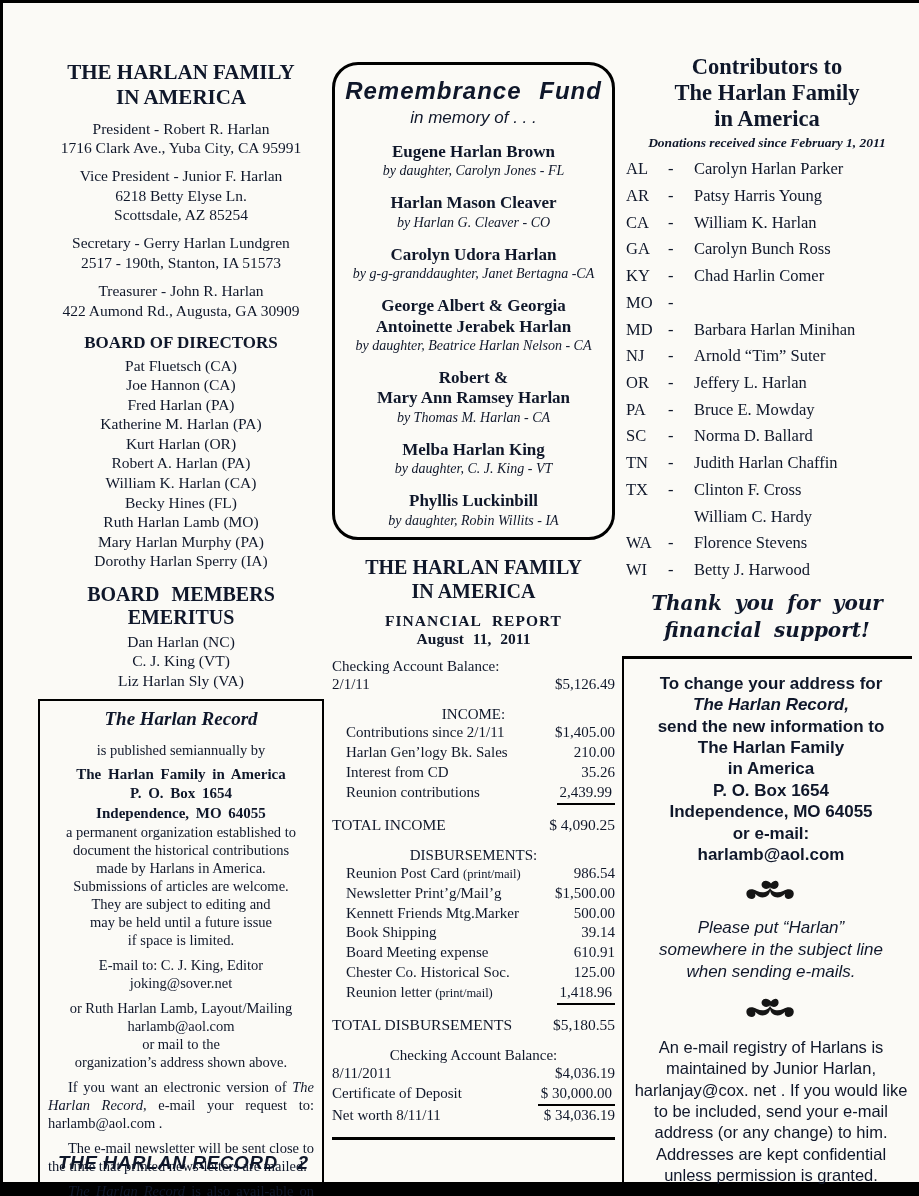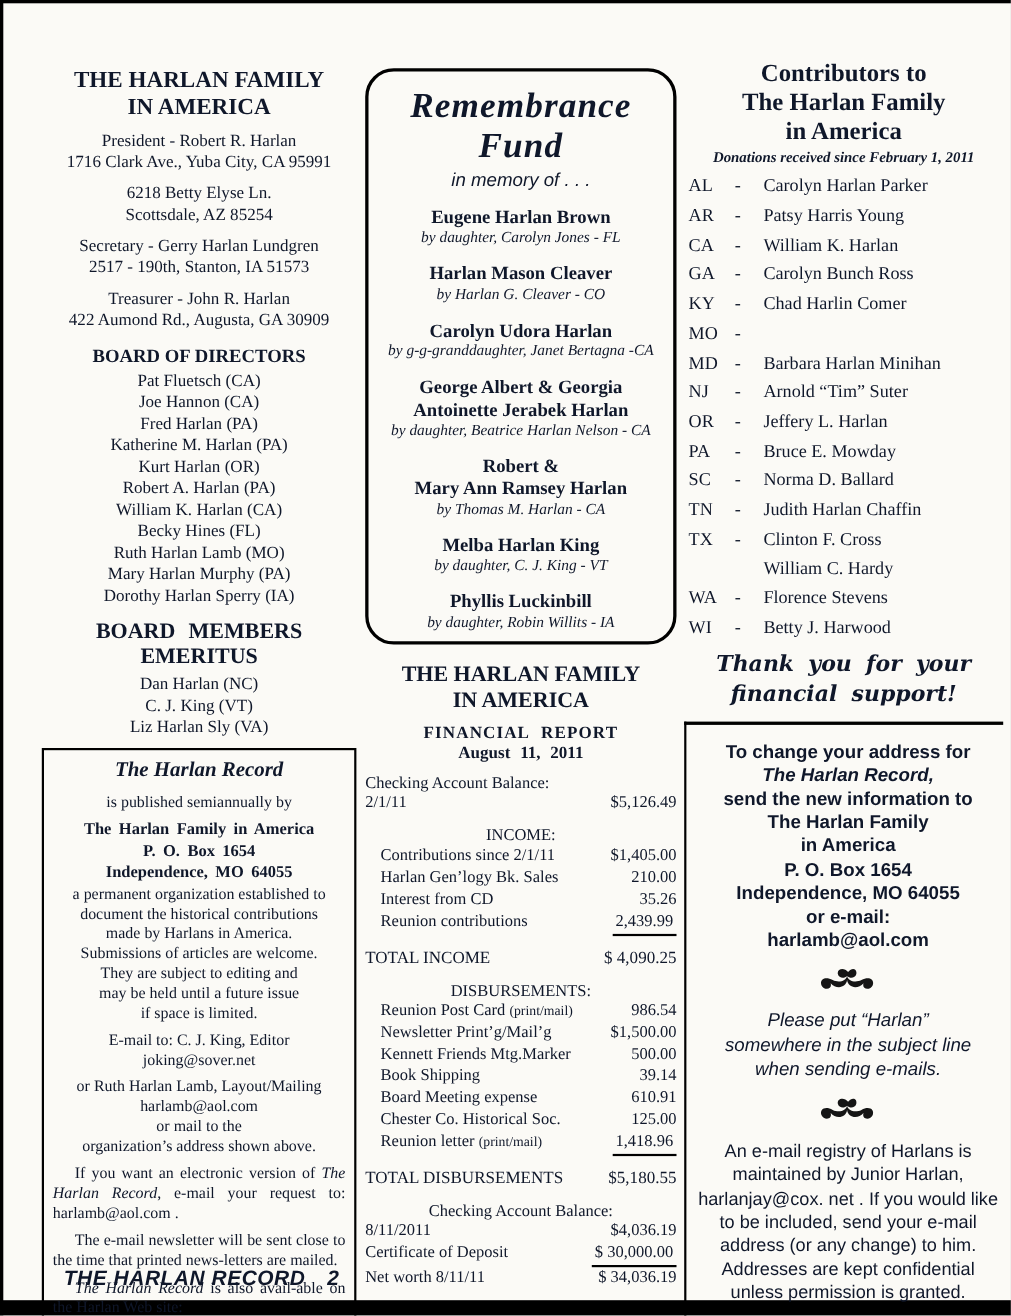--- a/index.html
+++ b/index.html
@@ -26,21 +26,21 @@
   .rb-org{font-weight:bold;font-size:15px;line-height:1.3;margin-top:5px;word-spacing:3px;}
   .rb-desc{margin-top:1px;}
   .rb-email{margin-top:7px;}
   .rb-or{margin-top:7px;}
   .rb-just{text-align:justify;text-indent:20px;margin-top:7px;}
   .rb-just .it{font-style:italic;}
   .rb-site{font-weight:bold;letter-spacing:1.5px;margin-top:1px;}
 
   
   .rem-box{border:3px solid #000;border-radius:26px;padding:12px 10px 8px;text-align:center;}
-  .rem-title{font-family:Liberation Serif, serif;font-style:italic;font-weight:bold;font-size:32px;
+  .rem-title{font-family:Liberation Sans, sans-serif;font-style:italic;font-weight:bold;font-size:24px;
              letter-spacing:1px;word-spacing:10px;}
   .rem-sub{font-family:"Liberation Sans",sans-serif;font-style:italic;font-size:17px;margin-top:3px;}
   .rem-entry{margin-top:14px;}
   .rem-name{font-weight:bold;font-size:17px;line-height:1.2;}
   .rem-by{font-style:italic;font-size:14px;margin-top:1px;}
 
   .fin{margin-top:15px;border-bottom:3px solid #000;padding-bottom:12px;font-size:14.5px;}
   .fin-title{text-align:center;font-weight:bold;font-size:20px;line-height:1.2;}
   .fin-rep{text-align:center;font-weight:bold;font-size:15.5px;letter-spacing:1px;word-spacing:6px;margin-top:9px;}
   .fin-date{text-align:center;font-weight:bold;font-size:15.5px;word-spacing:5px;}
@@ -88,20 +88,21 @@
     <div class="org-title">
       <div>THE HARLAN FAMILY</div>
       <div>IN AMERICA</div>
     </div>
 
     <div class="officer">
       <div>President  -  Robert R. Harlan</div>
       <div>1716 Clark Ave., Yuba City, CA 95991</div>
     </div>
     <div class="officer">
+      <div>Vice President  -  Junior F. Harlan</div>
       <div>6218 Betty Elyse Ln.</div>
       <div>Scottsdale, AZ 85254</div>
     </div>
     <div class="officer">
       <div>Secretary  -  Gerry Harlan Lundgren</div>
       <div>2517 - 190th, Stanton, IA  51573</div>
     </div>
     <div class="officer">
       <div>Treasurer  -  John R. Harlan</div>
       <div>422 Aumond Rd., Augusta, GA 30909</div>

